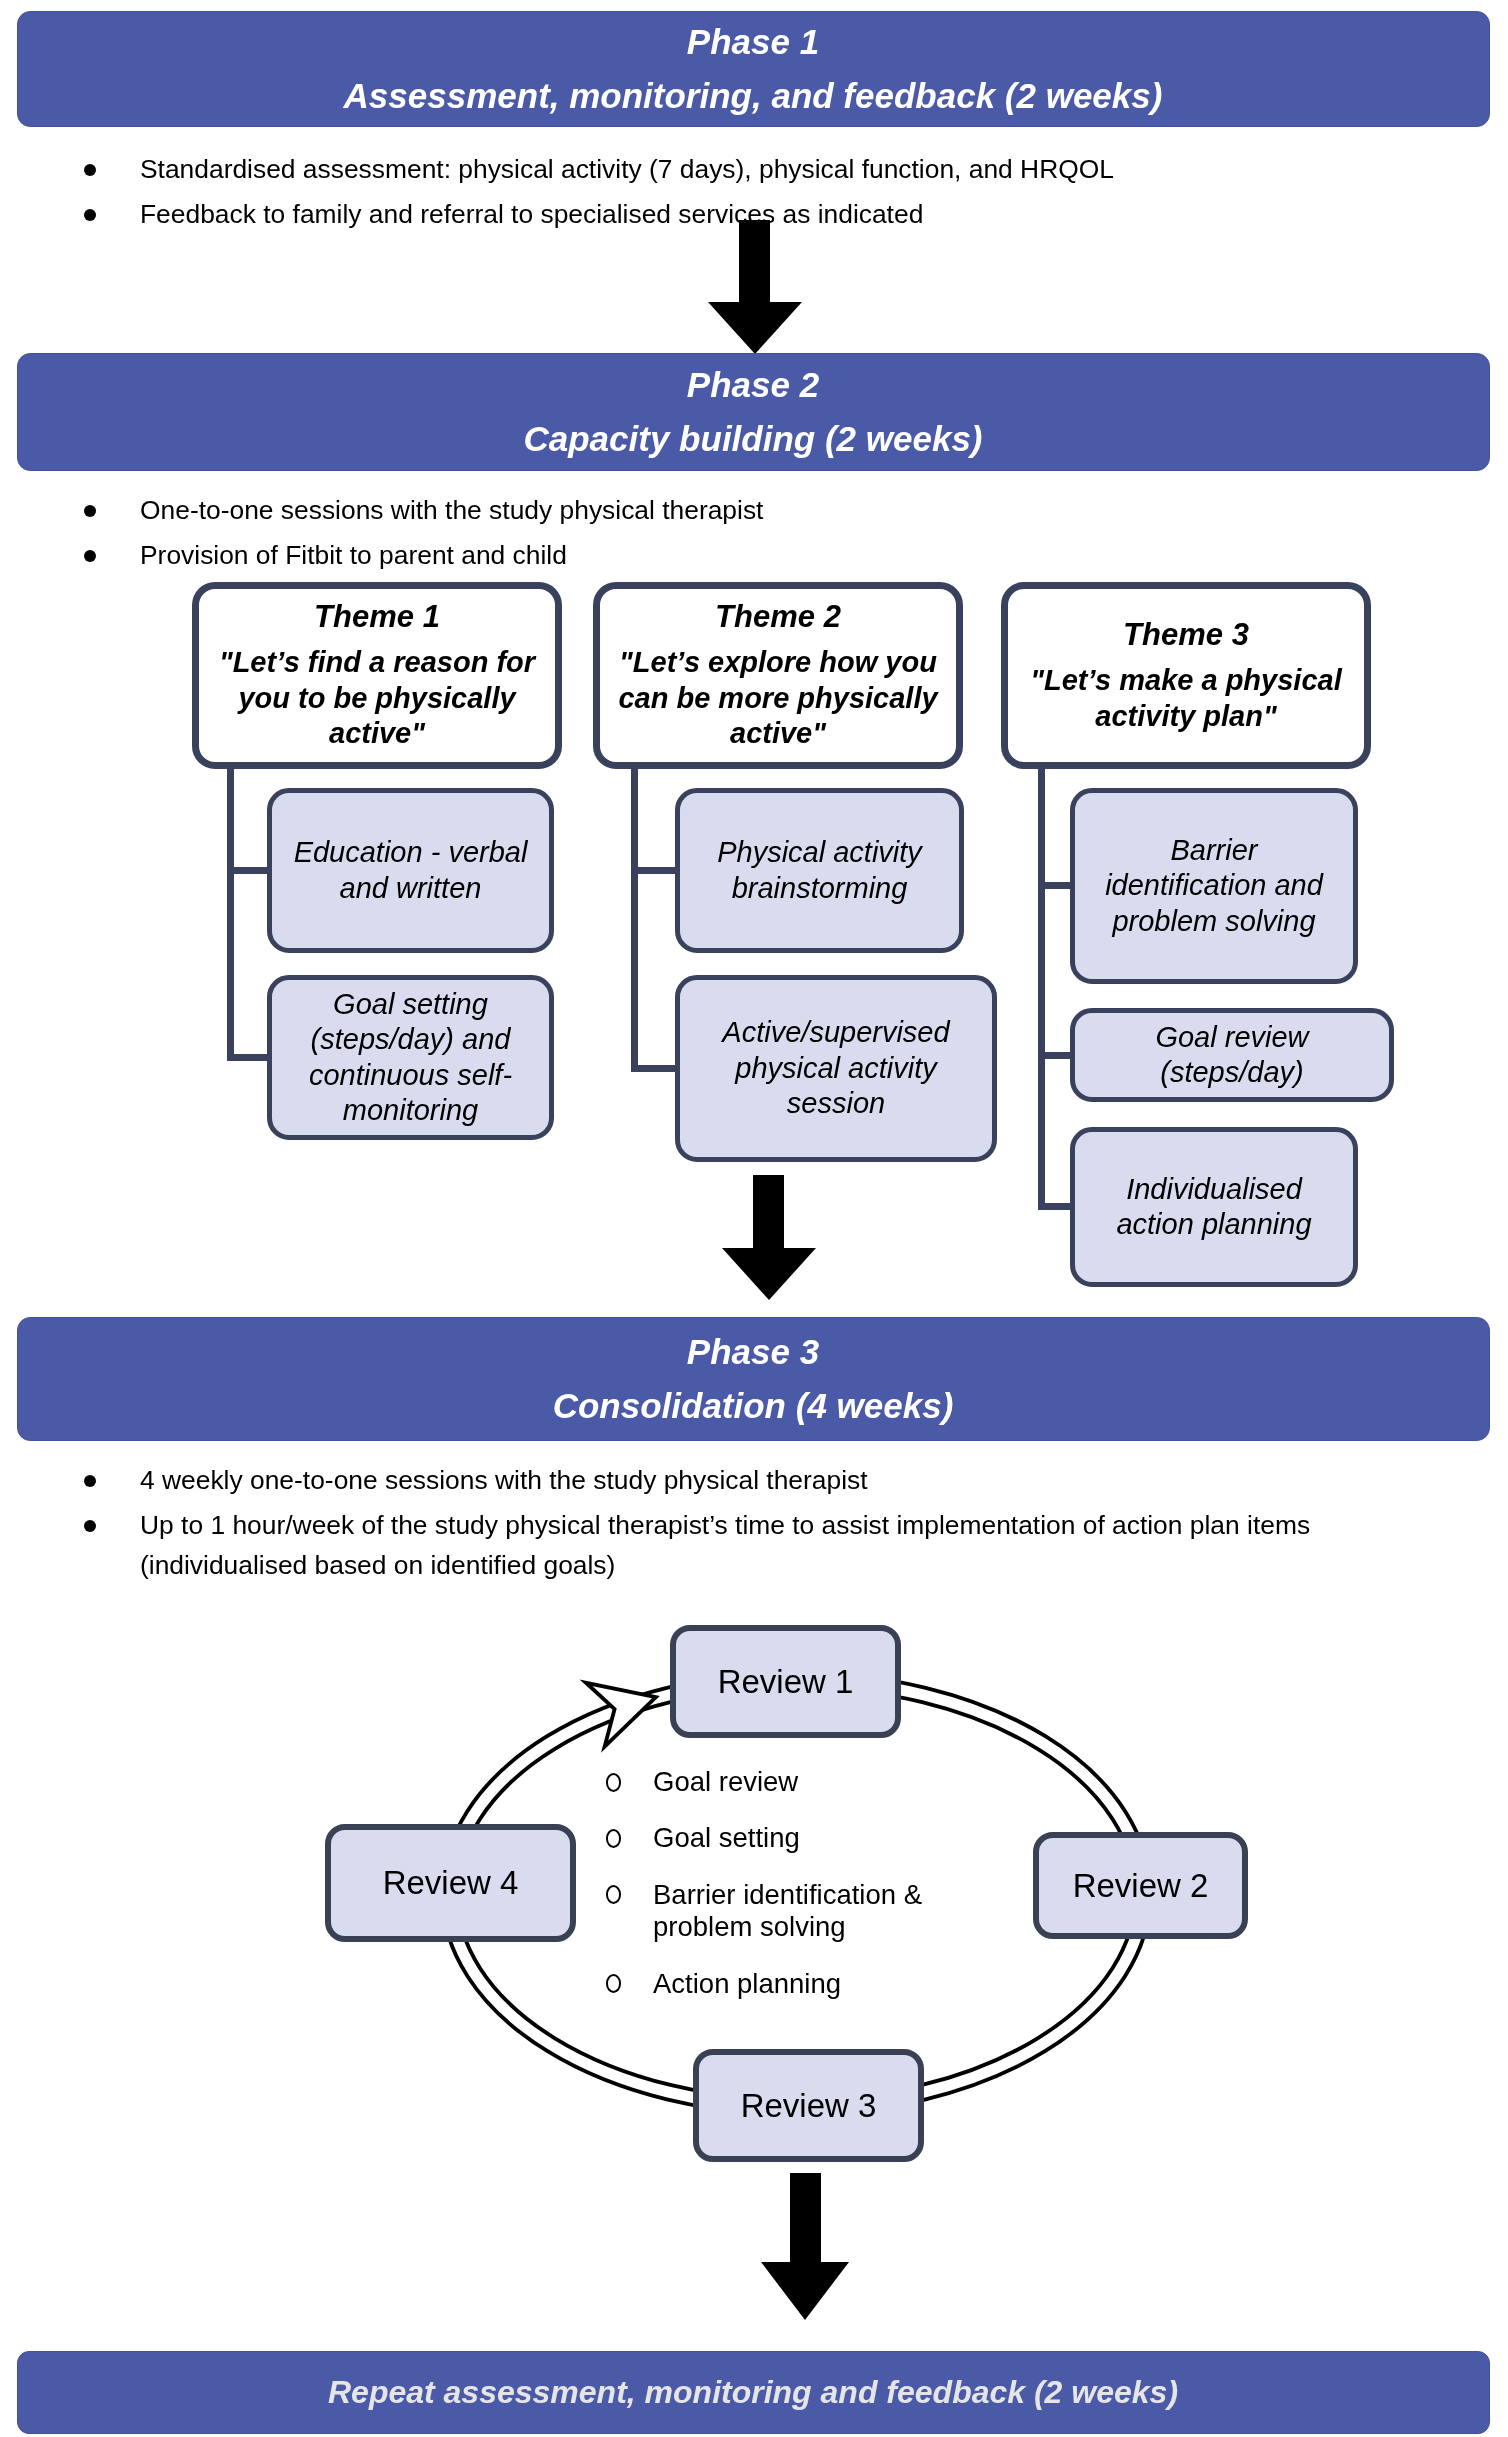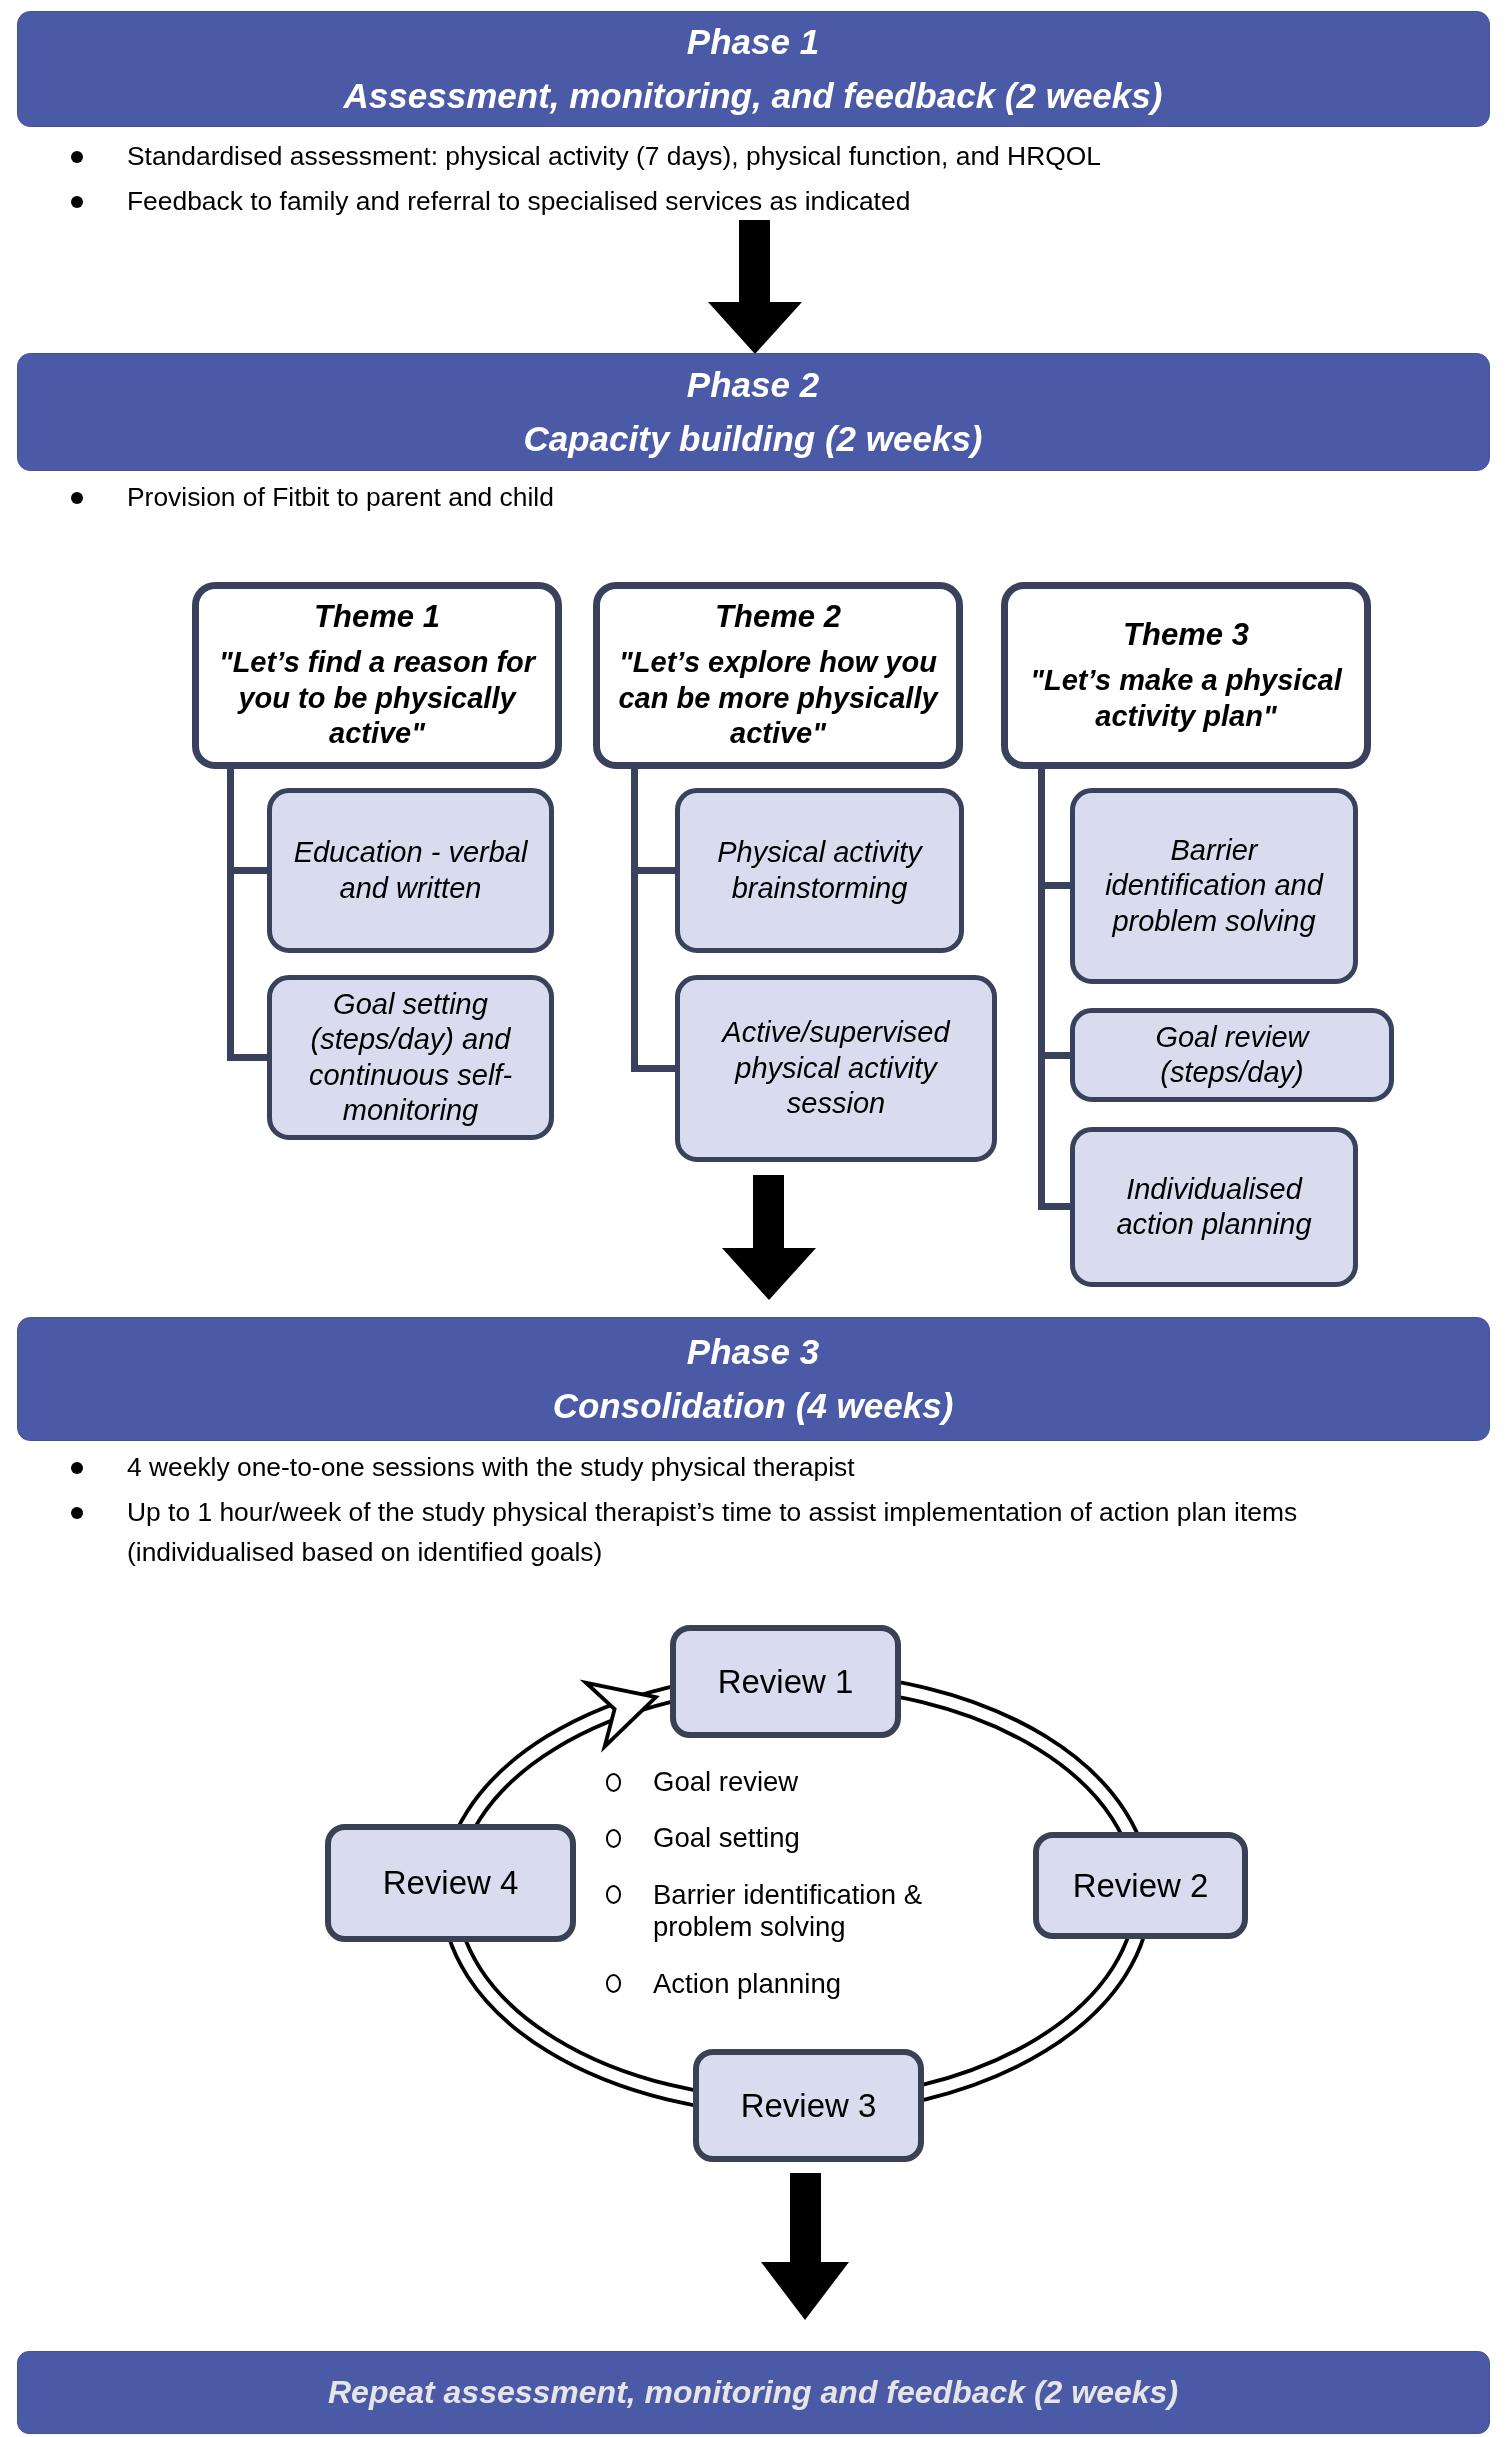--- a/index.html
+++ b/index.html
@@ -11,21 +11,21 @@
   .phase-bar{
     position:absolute;left:16.5px;width:1473px;background:#4B5AA7;
     border-radius:13.2px;display:flex;flex-direction:column;justify-content:center;
     align-items:center;gap:14.3px;border:1.7px solid #43519B;box-sizing:border-box;
   }
   .phase-bar .ttl, .phase-bar .sub{
     color:#fff;font-weight:bold;font-style:italic;font-size:35px;line-height:1.15;
     text-align:center;
   }
   
-  ul.bullets{position:absolute;list-style:none;margin:0;padding:0;}
+  ul.bullets{position:absolute;list-style:none;margin:13px;padding:0;}
   ul.bullets li{
     position:relative;padding-left:66px;font-size:26.4px;line-height:1.5;
     margin-bottom:5.5px;max-width:1256px;
   }
   ul.bullets li::before{
     content:"";position:absolute;left:10px;top:14.3px;width:12px;height:12px;
     border-radius:50%;background:#000;
   }
   
   .arrow-stem{position:absolute;background:#000;}
@@ -91,20 +91,21 @@
   </ul>
 
   <div class="arrow-stem" style="left:739px;top:220px;width:31px;height:84px;"></div>
   <div class="arrow-head" style="left:708px;top:302px;"></div>
 
   <div class="phase-bar" style="top:353px;height:118px;">
     <div class="ttl">Phase 2</div>
     <div class="sub">Capacity building (2 weeks)</div>
   </div>
   <ul class="bullets" style="left:61px;top:478px;">
+    <li>One-to-one sessions with the study physical therapist</li>
     <li>Provision of Fitbit to parent and child</li>
   </ul>
 
   <div class="theme-box" style="left:192px;">
     <div class="t-title">Theme 1</div>
     <div class="t-quote">"Let’s find a reason for you to be physically active"</div>
   </div>
   <div class="theme-box" style="left:593px;">
     <div class="t-title">Theme 2</div>
     <div class="t-quote">"Let’s explore how you can be more physically active"</div>

